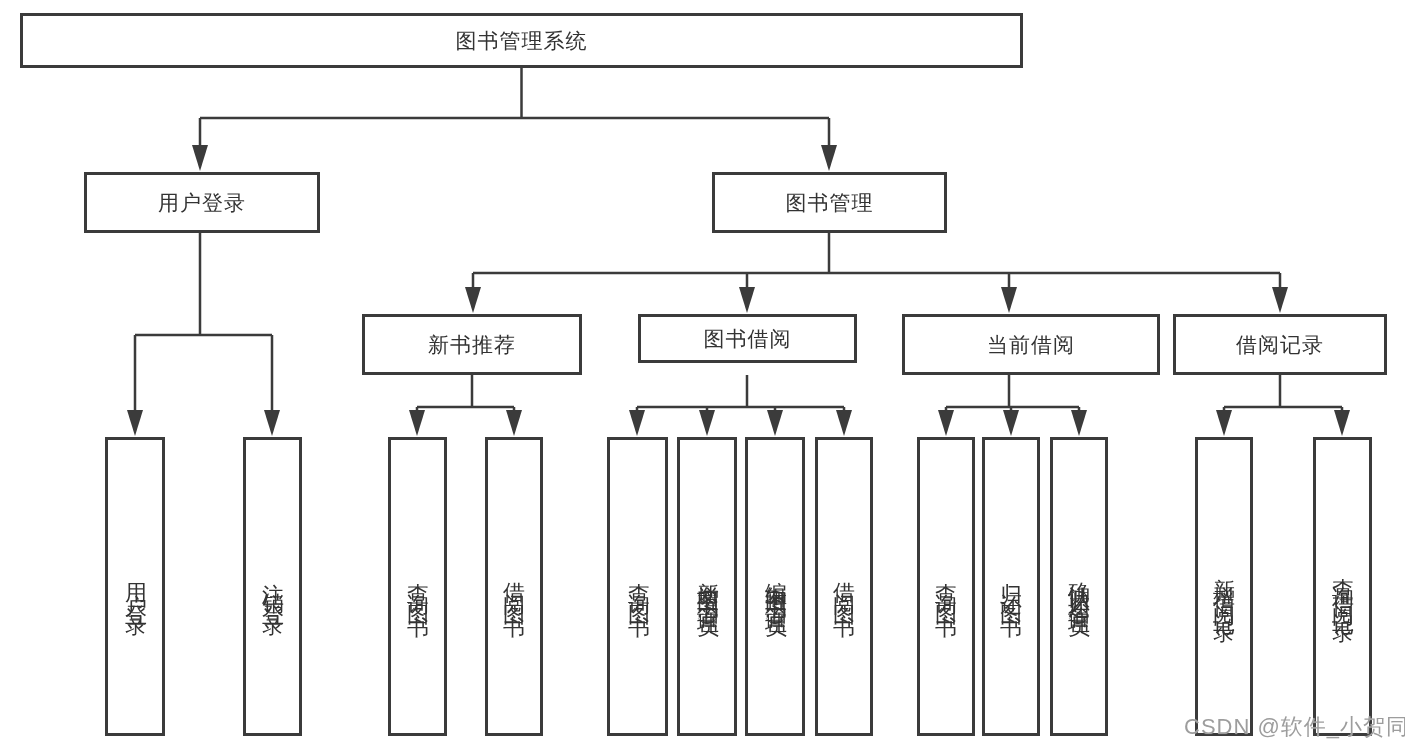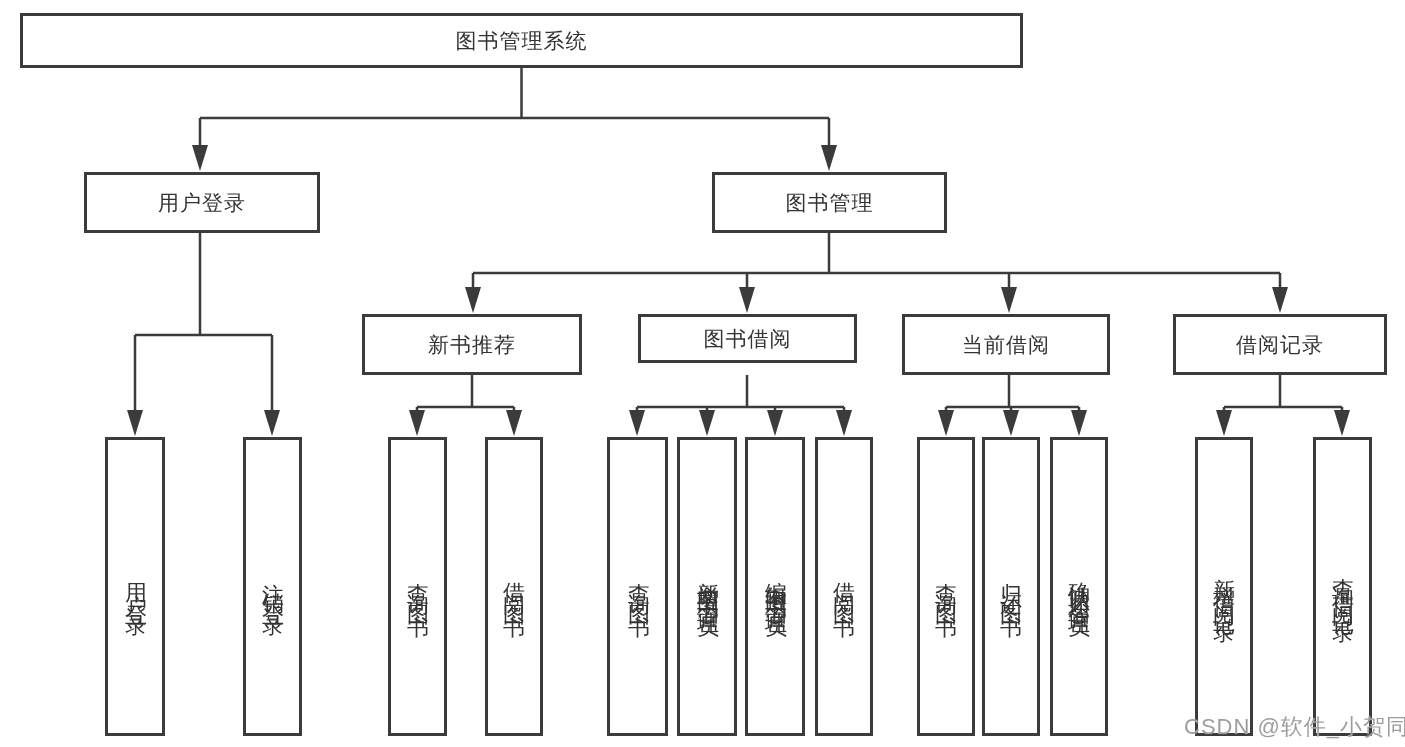--- a/index.html
+++ b/index.html
@@ -105,21 +105,21 @@
     </g>
   </svg>
 
   <div class="node hnode" style="left:20px; top:13px; width:1003px; height:55px">图书管理系统</div>
 
   <div class="node hnode" style="left:84px; top:172px; width:236px; height:61px">用户登录</div>
   <div class="node hnode" style="left:712px; top:172px; width:235px; height:61px">图书管理</div>
 
   <div class="node hnode" style="left:362px; top:314px; width:220px; height:61px">新书推荐</div>
   <div class="node hnode" style="left:638px; top:314px; width:219px; height:49px">图书借阅</div>
-  <div class="node hnode" style="left:902px; top:314px; width:208px; height:61px">当前借阅</div>
+  <div class="node hnode" style="left:902px; top:314px; width:258px; height:61px">当前借阅</div>
   <div class="node hnode" style="left:1173px; top:314px; width:214px; height:61px">借阅记录</div>
 
   <div class="node leaf ls-wide" style="left:105px; top:437px; width:60px; height:299px">用户登录</div>
   <div class="node leaf ls-wide" style="left:243px; top:437px; width:59px; height:299px">注销登录</div>
 
   <div class="node leaf ls-wide" style="left:388px; top:437px; width:59px; height:299px">查询图书</div>
   <div class="node leaf ls-wide" style="left:485px; top:437px; width:58px; height:299px">借阅图书</div>
 
   <div class="node leaf ls-wide" style="left:607px; top:437px; width:61px; height:299px">查询图书</div>
   <div class="node leaf ls-tight" style="left:677px; top:437px; width:60px; height:299px">新增图书（管理员）</div>

